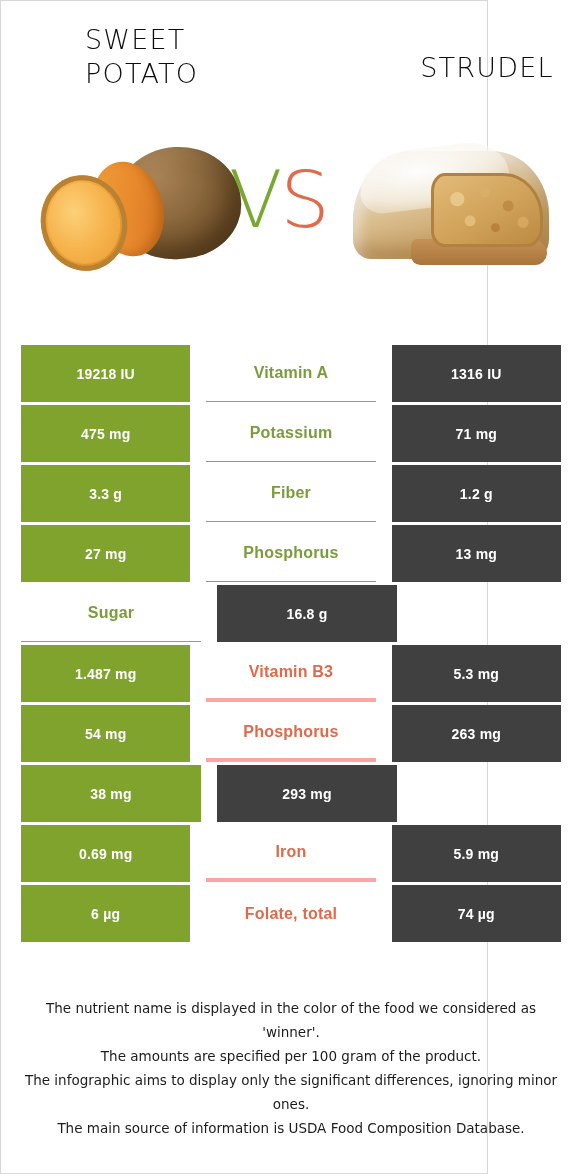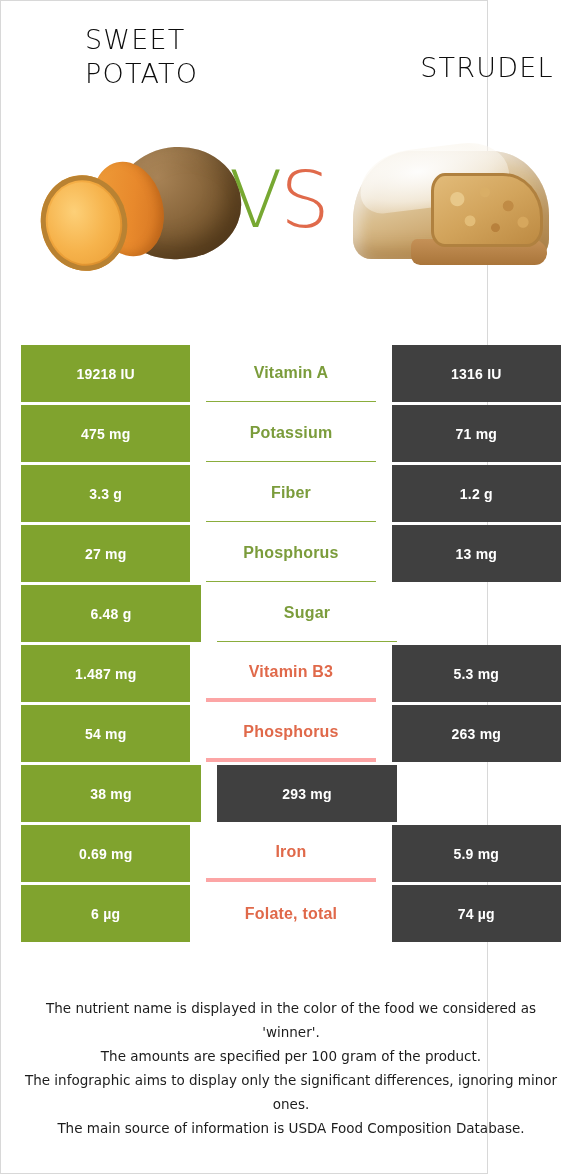--- a/index.html
+++ b/index.html
@@ -295,22 +295,22 @@
       <div class="cell cell-right">1.2 g</div>
     </div>
 
     <div class="row win-left">
       <div class="cell cell-left">27 mg</div>
       <div class="cell cell-mid">Phosphorus</div>
       <div class="cell cell-right">13 mg</div>
     </div>
 
     <div class="row win-left">
-      <div class="cell cell-left">6.48 g</div>
       <div class="cell cell-mid">Sugar</div>
+      <div class="cell cell-right">16.8 g</div>
     </div>
 
     <div class="row win-right">
       <div class="cell cell-left">1.487 mg</div>
       <div class="cell cell-mid">Vitamin B3</div>
       <div class="cell cell-right">5.3 mg</div>
     </div>
 
     <div class="row win-right">
       <div class="cell cell-left">54 mg</div>

